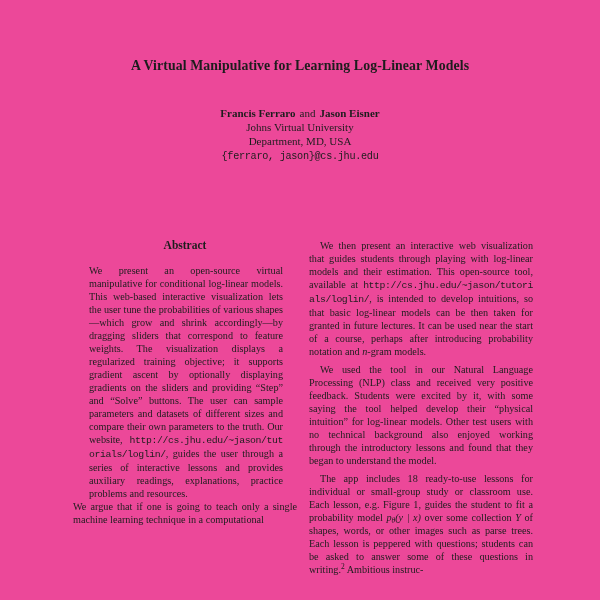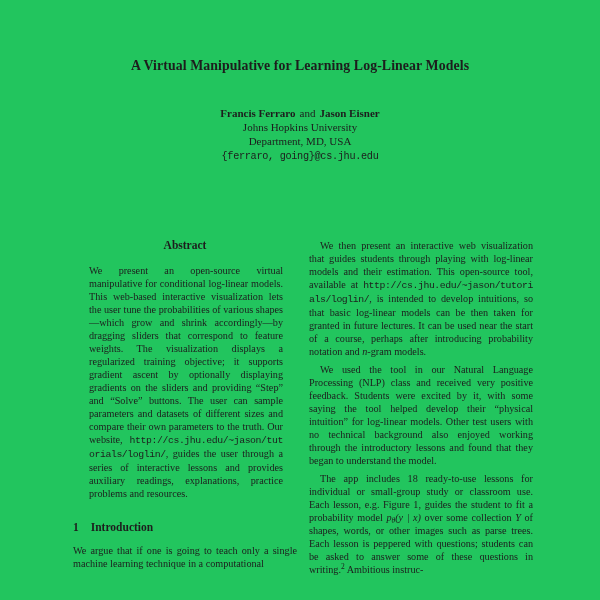--- a/index.html
+++ b/index.html
@@ -7,21 +7,21 @@
     padding: 0;
     width: 600px;
     height: 600px;
     background: #ffffff;
     overflow: hidden;
   }
   .sheet {
     position: relative;
     width: 600px;
     height: 600px;
-    background: #22c55e;
+    background: #ec4899;
     color: #1d1d1d;
     font-family: "Liberation Serif", serif;
     overflow: hidden;
   }
   .title {
     position: absolute;
     top: 58px;
     left: 0;
     width: 600px;
     margin: 0;
@@ -109,32 +109,31 @@
 <body>
 
 <div class="sheet">
 
   <h1 class="title">A Virtual Manipulative for Learning Log-Linear Models</h1>
 
   <div class="authors">
     <div class="author-names">
       <span>Francis Ferraro</span><span class="conj">and</span><span>Jason Eisner</span>
     </div>
-    <div>Johns Hopkins University</div>
+    <div>Johns Virtual University</div>
     <div>Department, MD, USA</div>
-    <div class="email">{ferraro, going}@cs.jhu.edu</div>
+    <div class="email">{ferraro, jason}@cs.jhu.edu</div>
   </div>
 
   <div class="columns">
 
     <div class="col">
       <div class="abs-head">Abstract</div>
       <p class="abs-body"><span>We present an open-source virtual manipulative for conditional log-linear models. This web-based interactive visualization lets the user tune the probabilities of various shapes—which grow and shrink accordingly—by dragging sliders that correspond to feature weights. The visualization displays a regularized training objective; it supports gradient ascent by optionally displaying gradients on the sliders and providing “Step” and “Solve” buttons. The user can sample parameters and datasets of different sizes and compare their own parameters to the truth. Our website, </span><span class="url">http://cs.jhu.edu/~jason/tutorials/loglin/</span><span>, guides the user through a series of interactive lessons and provides auxiliary readings, explanations, practice problems and resources.</span></p>
 
-      <h2 class="sec-head"><span class="sec-num">1</span><span>Introduction</span></h2>
 
       <p class="body-p noindent">We argue that if one is going to teach only a single machine learning technique in a computational</p>
     </div>
 
     <div class="col">
       <p class="body-p"><span>We then present an interactive web visualization that guides students through playing with log-linear models and their estimation. This open-source tool, available at </span><span class="url">http://cs.jhu.edu/~jason/tutorials/loglin/</span><span>, is intended to develop intuitions, so that basic log-linear models can be then taken for granted in future lectures. It can be used near the start of a course, perhaps after introducing probability notation and </span><span class="ital">n</span><span>-gram models.</span></p>
 
       <p class="body-p">We used the tool in our Natural Language Processing (NLP) class and received very positive feedback. Students were excited by it, with some saying the tool helped develop their “physical intuition” for log-linear models. Other test users with no technical background also enjoyed working through the introductory lessons and found that they began to understand the model.</p>
 
       <p class="body-p"><span>The app includes 18 ready-to-use lessons for individual or small-group study or classroom use. Each lesson, e.g. Figure 1, guides the student to fit a probability model </span><span class="math"><span class="ital">p</span><sub class="theta">θ</sub><span class="ital">(y | x)</span></span><span> over some collection </span><span class="cal">Y</span><span> of shapes, words, or other images such as parse trees. Each lesson is peppered with questions; students can be asked to answer some of these questions in writing.</span><sup class="fnmark">2</sup><span> Ambitious instruc-</span></p>

